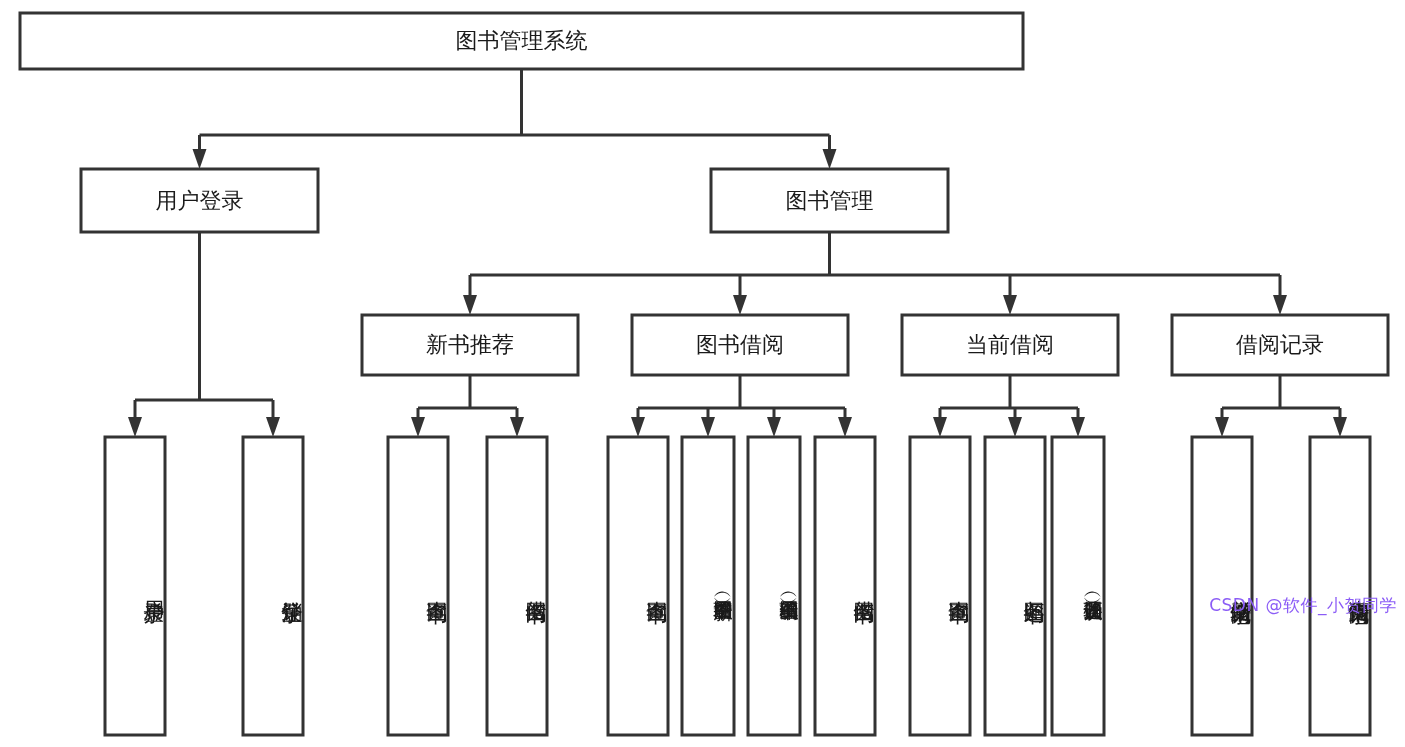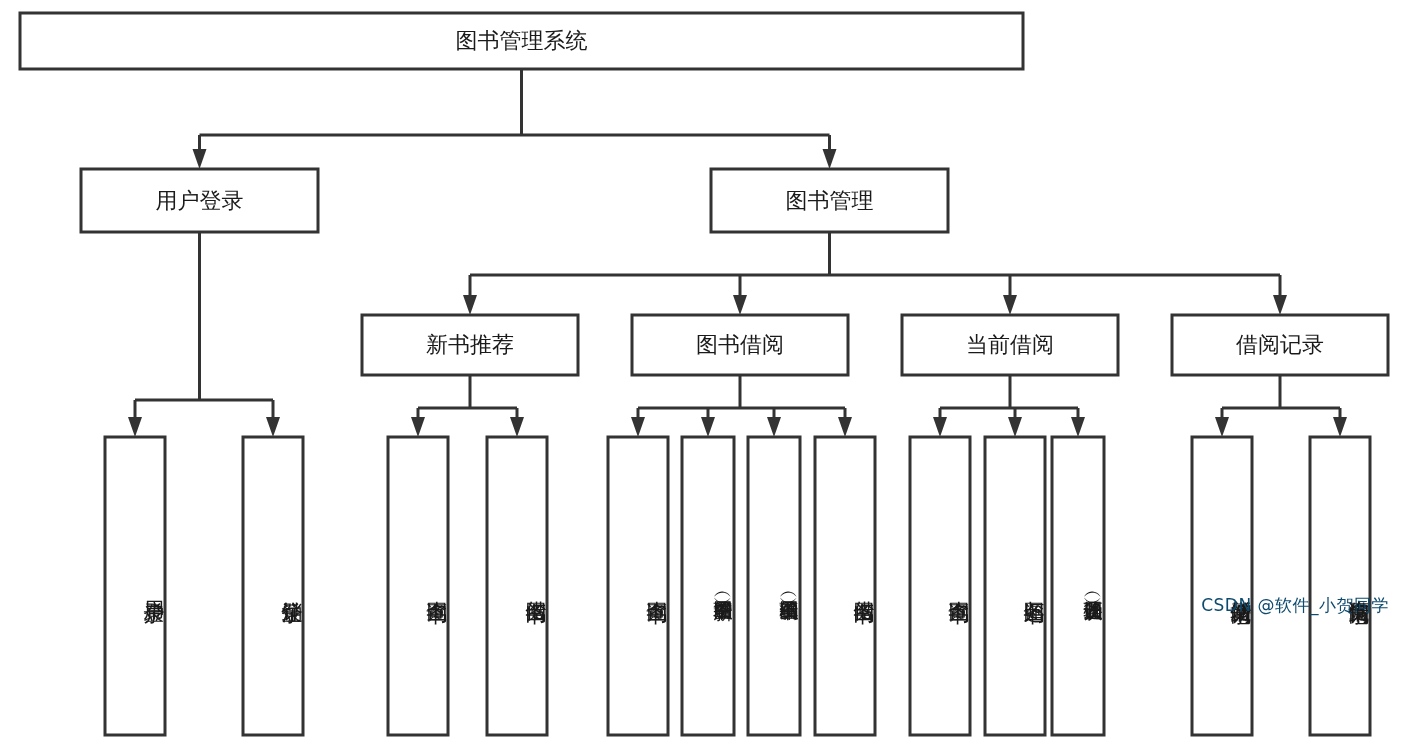--- a/index.html
+++ b/index.html
@@ -60,25 +60,25 @@
     text-orientation: upright;
     letter-spacing: 1px;
     white-space: nowrap;
     display: flex;
     align-items: flex-start;
     justify-content: center;
     pointer-events: none;
   }
   .watermark {
     position: absolute;
-    right: 16px;
+    right: 8px;
     bottom: 6px;
     font-family: "DejaVu Sans", "Liberation Sans", sans-serif;
     font-size: 17px;
-    color: #0c4a6e;
+    color: #8b5cf6;
     white-space: nowrap;
     letter-spacing: 0.5px;
   }
 </style>
 </head>
 <body>
 
 <div id="diagram-root">
 
   <svg id="flow" viewBox="0 0 1405 747" xmlns="http://www.w3.org/2000/svg">

